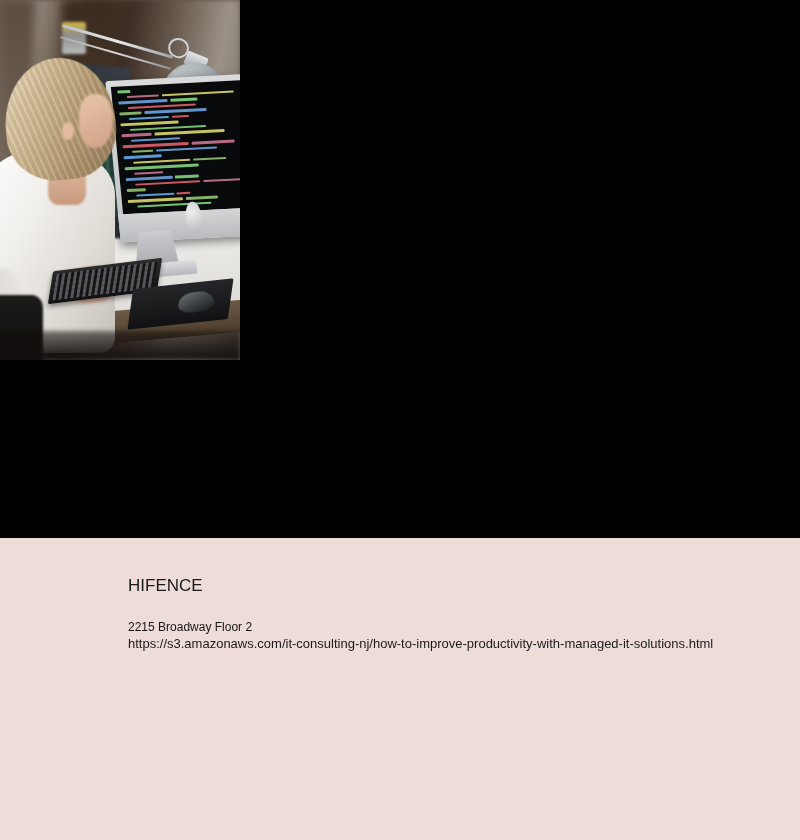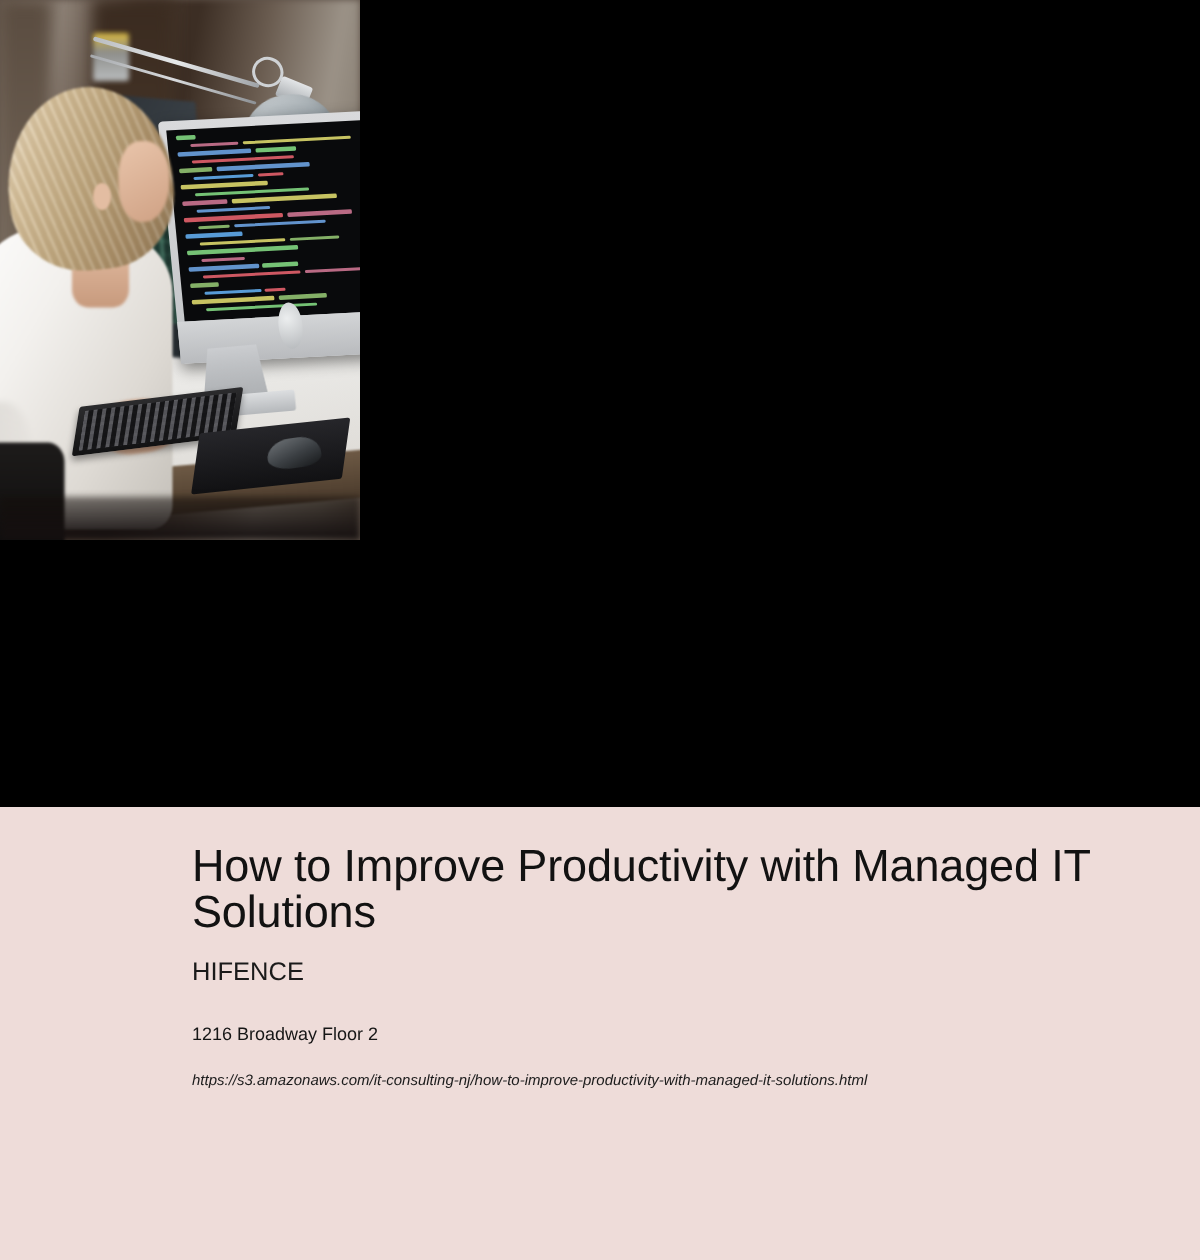--- a/index.html
+++ b/index.html
@@ -424,26 +424,25 @@
   .contact {
     margin-top: 21px;
   }
   .contact-line {
     font-size: 12px;
     line-height: 20px;
     color: #161616;
     white-space: nowrap;
   }
   .source-url {
-    margin-top: 16px;
-    font-size: 10px;
+    margin-top: 1px;
+    font-size: 13px;
     line-height: 12px;
     color: #1b1b1b;
     white-space: nowrap;
-    font-style: italic;
   }
 </style>
 </head>
 <body>
 
 <div id="page">
 
   <div class="hero-band">
     <div class="hero-photo">
 
@@ -527,25 +526,24 @@
       <div class="mousepad"></div>
       <div class="mouse"></div>
 
       <div class="desk-shadow-floor"></div>
     </div>
   </div>
 
   <div class="content">
     <div class="text-wrap">
 
-      <h1 class="page-title">How to Improve Productivity with Managed IT Solutions</h1>
 
       <div class="brand">HIFENCE</div>
 
       <div class="contact">
-        <div class="contact-line">1216 Broadway Floor 2</div>
+        <div class="contact-line">2215 Broadway Floor 2</div>
       </div>
 
       <div class="source-url">https://s3.amazonaws.com/it-consulting-nj/how-to-improve-productivity-with-managed-it-solutions.html</div>
     </div>
   </div>
 
 </div>
 
 </body></html>

